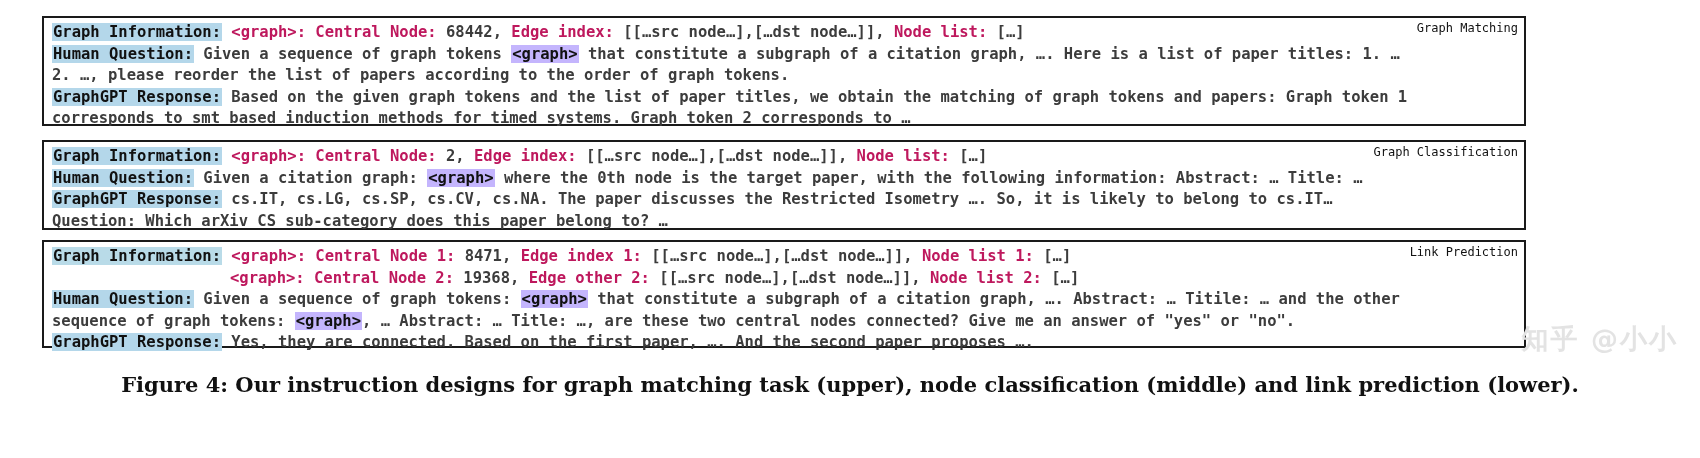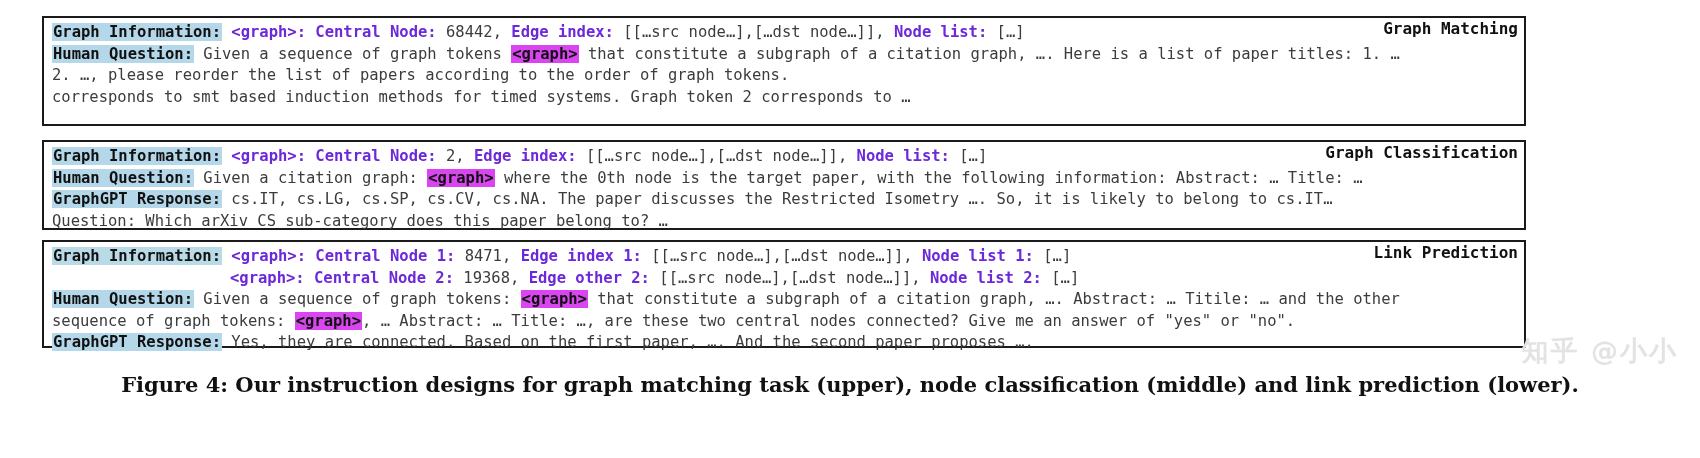--- a/index.html
+++ b/index.html
@@ -48,38 +48,38 @@
     padding: 0 1px;
   }
   .tag-green {
     font-weight: bold;
     background: #b9dbe8;
     color: #111111;
     padding: 0 1px;
   }
   .bold {
     font-weight: bold;
-    color: #6d28d9;
+    color: #be185d;
   }
   .plain {
-    font-weight: normal;
+    font-weight: bold;
     color: #3c3c3c;
   }
   .gtoken {
     font-weight: bold;
-    background: #d946ef;
+    background: #c4b5fd;
     color: #111111;
     padding: 0 1px;
   }
   .task-label {
     position: absolute;
     right: 6px;
     top: 0;
-    font-weight: bold;
-    font-size: 16px;
+    font-weight: normal;
+    font-size: 12px;
     line-height: 21.5px;
     color: #111111;
     white-space: pre;
   }
   .indent-second {
     padding-left: 178px;
   }
   .caption {
     position: absolute;
     left: 0;
@@ -87,40 +87,41 @@
     width: 1700px;
     text-align: center;
     font-family: "DejaVu Serif", "Liberation Serif", serif;
     font-weight: bold;
     font-size: 21px;
     color: #111111;
   }
   .watermark {
     position: absolute;
     right: 22px;
-    top: 333px;
+    top: 321px;
     font-family: "DejaVu Sans", "Liberation Sans", sans-serif;
     font-size: 27px;
     font-weight: bold;
     color: #e3e3e3;
     letter-spacing: 2px;
     white-space: pre;
   }
 </style>
 </head>
 <body>
 
 <div class="figure-wrap">
 
   <div class="panel" id="panel-graph-matching">
     <div class="task-label">Graph Matching</div>
     <div class="lines">
         <div class="line"><span class="tag">Graph Information:</span><span class="bold"> &lt;graph&gt;: </span><span class="bold">Central Node:</span><span class="plain"> 68442, </span><span class="bold">Edge index:</span><span class="plain"> [[…src node…],[…dst node…]], </span><span class="bold">Node list:</span><span class="plain"> […]</span></div>
         <div class="line"><span class="tag">Human Question:</span><span class="plain"> Given a sequence of graph tokens </span><span class="gtoken">&lt;graph&gt;</span><span class="plain"> that constitute a subgraph of a citation graph, …. Here is a list of paper titles: 1. …</span></div>
         <div class="line"><span class="plain">2. …, please reorder the list of papers according to the order of graph tokens.</span></div>
+        <div class="line"><span class="tag">GraphGPT Response:</span><span class="plain"> Based on the given graph tokens and the list of paper titles, we obtain the matching of graph tokens and papers: Graph token 1</span></div>
         <div class="line"><span class="plain">corresponds to smt based induction methods for timed systems. Graph token 2 corresponds to …</span></div>
       </div>
   </div>
 
   <div class="panel" id="panel-node-classification">
     <div class="task-label">Graph Classification</div>
     <div class="lines">
         <div class="line"><span class="tag">Graph Information:</span><span class="bold"> &lt;graph&gt;: </span><span class="bold">Central Node:</span><span class="plain"> 2, </span><span class="bold">Edge index:</span><span class="plain"> [[…src node…],[…dst node…]], </span><span class="bold">Node list:</span><span class="plain"> […]</span></div>
         <div class="line"><span class="tag">Human Question:</span><span class="plain"> Given a citation graph: </span><span class="gtoken">&lt;graph&gt;</span><span class="plain"> where the 0th node is the target paper, with the following information: Abstract: … Title: …</span></div>
         <div class="line"><span class="tag">GraphGPT Response:</span><span class="plain"> cs.IT, cs.LG, cs.SP, cs.CV, cs.NA. The paper discusses the Restricted Isometry …. So, it is likely to belong to cs.IT…</span></div>

